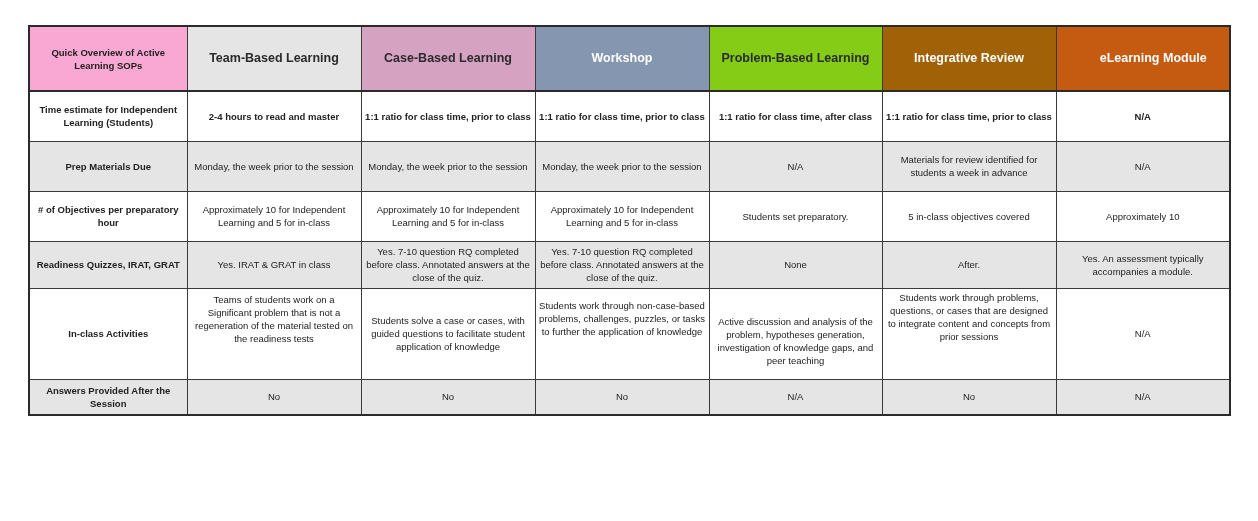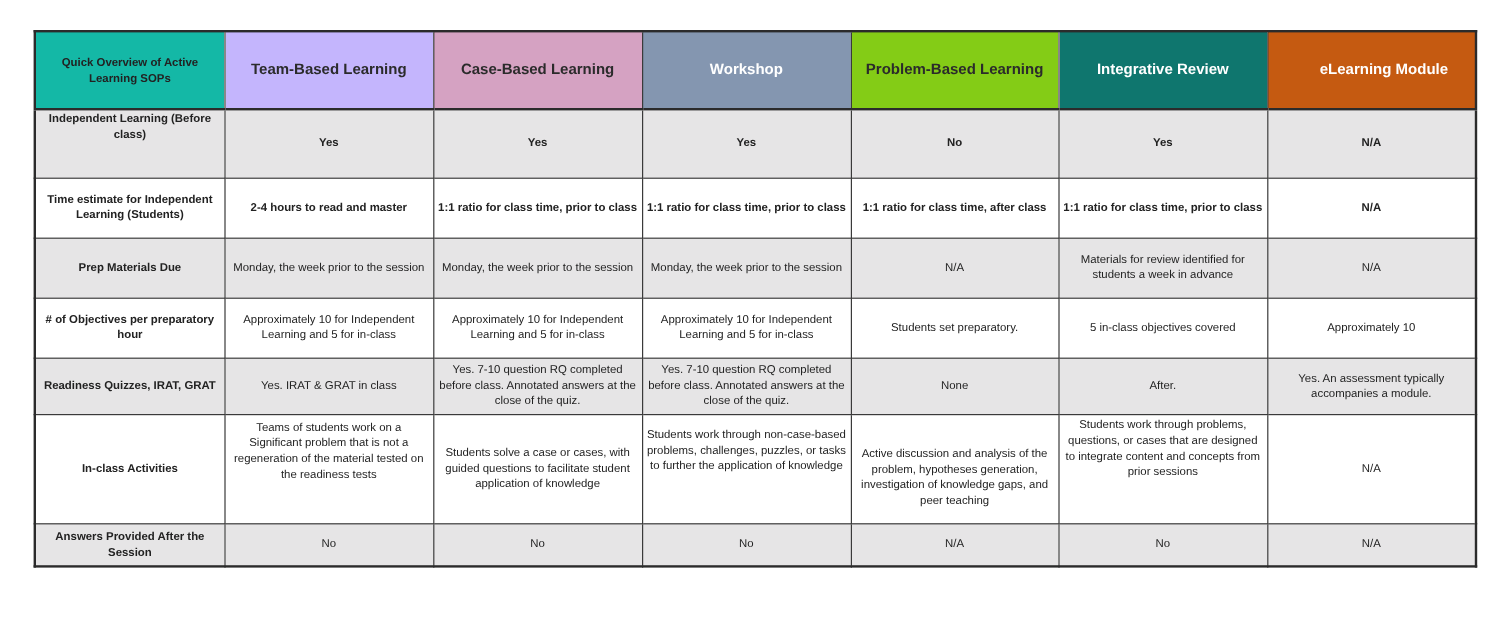--- a/index.html
+++ b/index.html
@@ -10,21 +10,21 @@
     border:2px solid #2b2b2b;
   }
   table.sop td, table.sop th {
     border:1px solid #3a3a3a;
     text-align:center; vertical-align:middle;
     font-size:9.5px; line-height:13px; color:#222;
     padding:2px 3px; overflow:hidden;
   }
   table.sop th { font-weight:bold; }
   tr.hdr th { height:59px; font-size:12.5px; border-bottom:2px solid #2b2b2b; }
-  tr.hdr th.corner { background:#14b8a6; font-size:9.5px; color:#222; }
+  tr.hdr th.corner { background:#f9a8d4; font-size:9.5px; color:#222; }
   td.rowlabel { font-weight:bold; color:#222; }
   tr.gray td { background:#e6e5e6; }
   tr.white td { background:#ffffff; }
   td.b { font-weight:bold; }
   td.big { font-size:11px; font-weight:bold; }
   td.med { font-size:11px; }
 </style>
 </head>
 <body>
 
@@ -34,37 +34,28 @@
       <col style="width:174px">
       <col style="width:174px">
       <col style="width:174px">
       <col style="width:173px">
       <col style="width:174px">
       <col style="width:174px">
   </colgroup>
   <tbody>
       <tr class="hdr">
     <th class="corner">Quick Overview of Active Learning SOPs</th>
-    <th style="background: #c4b5fd; color: rgb(43, 43, 43); margin-top: 23px;">Team-Based Learning</th>
+    <th style="background: #e5e5e5; color: rgb(43, 43, 43); margin-top: 23px;">Team-Based Learning</th>
     <th style="background: rgb(213, 162, 194); color: rgb(43, 43, 43);">Case-Based Learning</th>
     <th style="background: rgb(132, 150, 176); color: rgb(255, 255, 255);">Workshop</th>
     <th style="background: #84cc16; color: rgb(43, 43, 43);">Problem-Based Learning</th>
-    <th style="background: #0f766e; color: rgb(255, 255, 255);">Integrative Review</th>
+    <th style="background: #a16207; color: rgb(255, 255, 255);">Integrative Review</th>
     <th style="background: rgb(197, 90, 17); color: rgb(255, 255, 255); padding-left: 24px;">eLearning Module</th>
   </tr>
 
-  <tr class="gray" style="height:57px">
-    <td class="rowlabel" style="vertical-align:top;padding-top:1px">Independent Learning (Before class)</td>
-    <td class="b">Yes</td>
-    <td class="b">Yes</td>
-    <td class="b">Yes</td>
-    <td class="b">No</td>
-    <td class="b">Yes</td>
-    <td class="big">N/A</td>
-  </tr>
 
   <tr class="white" style="height:50px">
     <td class="rowlabel">Time estimate for Independent Learning (Students)</td>
     <td class="b">2-4 hours to read and  master</td>
     <td class="b">1:1 ratio for class time, prior to class</td>
     <td class="b">1:1 ratio for class time, prior to class</td>
     <td class="b">1:1 ratio for class time, after class</td>
     <td class="b">1:1 ratio for class time, prior to class</td>
     <td class="big">N/A</td>
   </tr>

